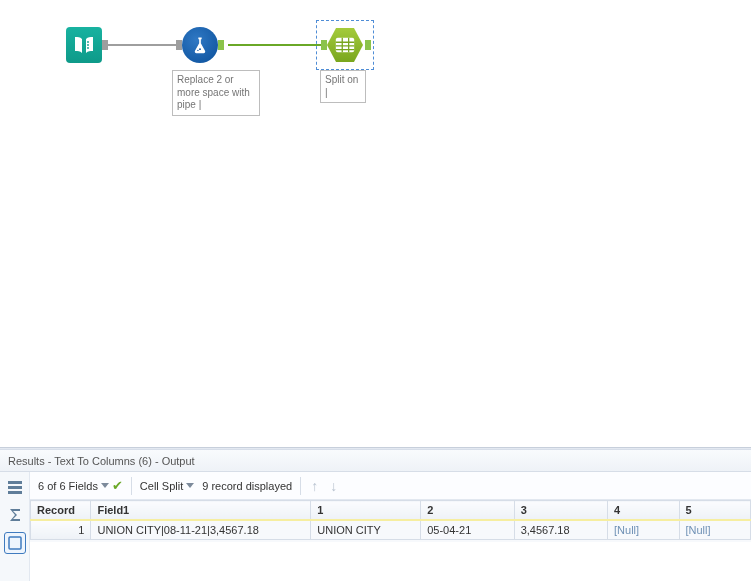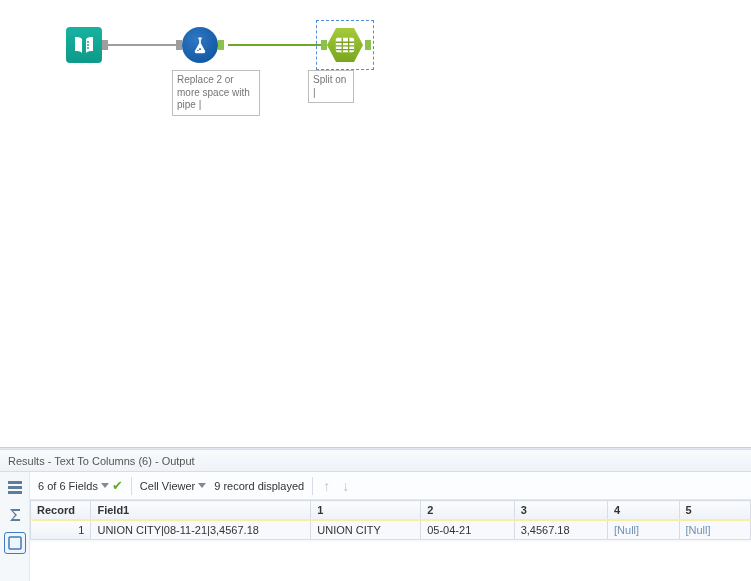--- a/index.html
+++ b/index.html
@@ -192,21 +192,21 @@
           <line x1="2" y1="11" x2="22" y2="11" stroke="#78a51d" stroke-width="1.4"></line>
           <line x1="2" y1="15" x2="22" y2="15" stroke="#78a51d" stroke-width="1.4"></line>
           <line x1="9" y1="2" x2="9" y2="18" stroke="#78a51d" stroke-width="1.4"></line>
           <line x1="16" y1="2" x2="16" y2="18" stroke="#78a51d" stroke-width="1.4"></line>
         </svg>
       </div>
       <span class="port in green" style="left:-5px;"></span>
       <span class="port out green" style="right:-7px;"></span>
     </div>
   </div>
-  <div class="annot" style="left:308px; top:70px; width:46px;">Split on |</div>
+  <div class="annot" style="left:320px; top:70px; width:46px;">Split on |</div>
 
 </div>
 
 <div class="splitter"></div>
 
 <div class="results">
   <div class="results-title">Results - Text To Columns (6) - Output</div>
   <div class="results-body">
     <div class="side-icons">
       <div class="side-btn">
@@ -229,21 +229,21 @@
     </div>
     <div class="grid-area">
       <div class="toolbar">
         <span class="tb-btn">
           <span>6 of 6 Fields</span>
           <span class="caret"></span>
           <span class="check-icon">✔</span>
         </span>
         <span class="tb-sep"></span>
         <span class="tb-btn">
-          <span>Cell Viewer</span>
+          <span>Cell Split</span>
           <span class="caret"></span>
         </span>
         <span>9 record displayed</span>
         <span class="tb-sep"></span>
         <span class="nav-arrow">↑</span>
         <span class="nav-arrow">↓</span>
       </div>
       <table class="grid">
         <colgroup id="cg">
             <col style="width: 55px;">

